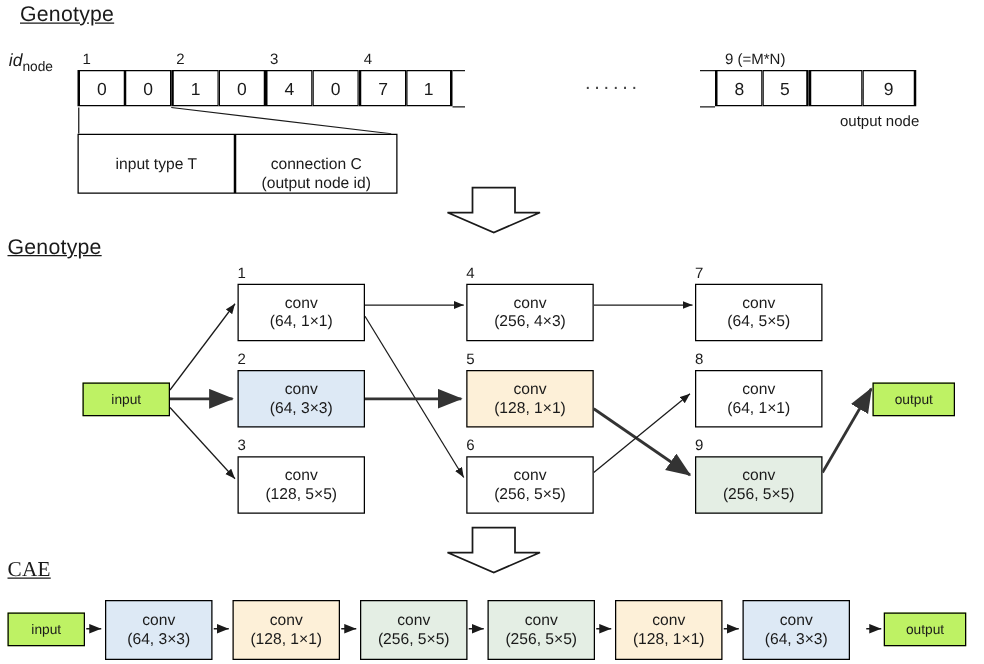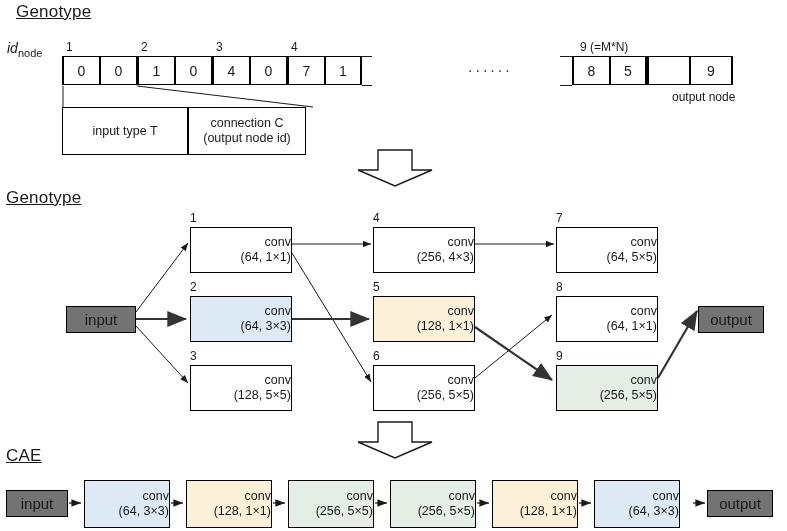--- a/index.html
+++ b/index.html
@@ -16,27 +16,27 @@
          display:flex;align-items:center;justify-content:center;
          font-size:14px;background:#fff;}
   .gthick{border-left-width:2px;}
   .gthickR{border-right-width:2px;}
   
   .dbox{position:absolute;border:1px solid #000;box-sizing:border-box;
         display:flex;align-items:center;justify-content:center;text-align:center;
         font-size:12.5px;line-height:15px;background:#fff;}
   
   .node{position:absolute;border:1px solid #000;box-sizing:border-box;
-        display:flex;flex-direction:column;align-items:flex-end;justify-content:center;
+        display:flex;flex-direction:column;align-items:center;justify-content:center;
         font-size:12.5px;line-height:15px;background:#fff;white-space:nowrap;}
   .node .t1{}
   .node .t2{}
   .nnum{position:absolute;font-size:12px;line-height:13px;}
-  .io{position:absolute;border:1px solid #000;box-sizing:border-box;background:#737373;
-      display:flex;align-items:center;justify-content:center;font-size:15px;}
+  .io{position:absolute;border:1px solid #000;box-sizing:border-box;background:#bef264;
+      display:flex;align-items:center;justify-content:center;font-size:11px;}
   svg{position:absolute;left:0;top:0;overflow:visible;}
   .dots{position:absolute;font-size:16px;letter-spacing:3px;color:#444;}
 </style>
 </head>
 <body>
 
 <div class="abs sec-title" style="left:16px;top:2px;">Genotype</div>
 
 <div class="abs idlabel" style="left:7px;top:40px;">
   <span>id</span><sub>node</sub>
@@ -77,21 +77,21 @@
 <div class="abs lbl" style="left:652px;top:90px;margin-left:20px;">output node</div>
 
 <svg width="787" height="531" style="pointer-events:none;">
   <line x1="63" y1="86" x2="63" y2="107" stroke="#1a1a1a" stroke-width="1"></line>
   <line x1="137" y1="86" x2="313" y2="107" stroke="#1a1a1a" stroke-width="1"></line>
 </svg>
 
 <div class="dbox" style="left:62px;top:107px;width:126px;height:48px;">
   <span>input type T</span>
 </div>
-<div class="dbox" style="left:188px;top:107px;width:118px;height:48px;flex-direction:column;">
+<div class="dbox" style="left:188px;top:107px;width:130px;height:48px;flex-direction:column;justify-content:flex-end;">
   <span>connection C</span>
   <span>(output node id)</span>
 </div>
 
 <svg width="787" height="531" style="pointer-events:none;">
   <polygon points="378,150 412,150 412,170 432,170 395,186 358,170 378,170" fill="#ffffff" stroke="#1a1a1a" stroke-width="1.4"></polygon>
 </svg>
 
 <div class="abs sec-title" style="left:6px;top:188px;">Genotype</div>
 
@@ -180,21 +180,21 @@
 <div class="nnum" style="left:556px;top:350px;">9</div>
 <div class="node" style="left:556px;top:365px;width:102px;height:46px;background:#e4eee4;">
   <span class="t1">conv</span>
   <span class="t2">(256, 5×5)</span>
 </div>
 
 <svg width="787" height="531" style="pointer-events:none;">
   <polygon points="378,422 412,422 412,442 432,442 395,458 358,442 378,442" fill="#ffffff" stroke="#1a1a1a" stroke-width="1.4"></polygon>
 </svg>
 
-<div class="abs sec-title" style="left:6px;top:446px;">CAE</div>
+<div class="abs sec-title" style="left:6px;top:446px;font-family:Liberation Serif, serif;">CAE</div>
 
 <svg width="787" height="531" style="pointer-events:none;">
   <line x1="69" y1="503" x2="81" y2="503" stroke="#1a1a1a" stroke-width="1.2" marker-end="url(#ah)"></line>
   <line x1="171" y1="503" x2="183" y2="503" stroke="#1a1a1a" stroke-width="1.2" marker-end="url(#ah)"></line>
   <line x1="273" y1="503" x2="285" y2="503" stroke="#1a1a1a" stroke-width="1.2" marker-end="url(#ah)"></line>
   <line x1="375" y1="503" x2="387" y2="503" stroke="#1a1a1a" stroke-width="1.2" marker-end="url(#ah)"></line>
   <line x1="477" y1="503" x2="489" y2="503" stroke="#1a1a1a" stroke-width="1.2" marker-end="url(#ah)"></line>
   <line x1="579" y1="503" x2="591" y2="503" stroke="#1a1a1a" stroke-width="1.2" marker-end="url(#ah)"></line>
   <line x1="693" y1="503" x2="705" y2="503" stroke="#1a1a1a" stroke-width="1.2" marker-end="url(#ah)"></line>
 </svg>

